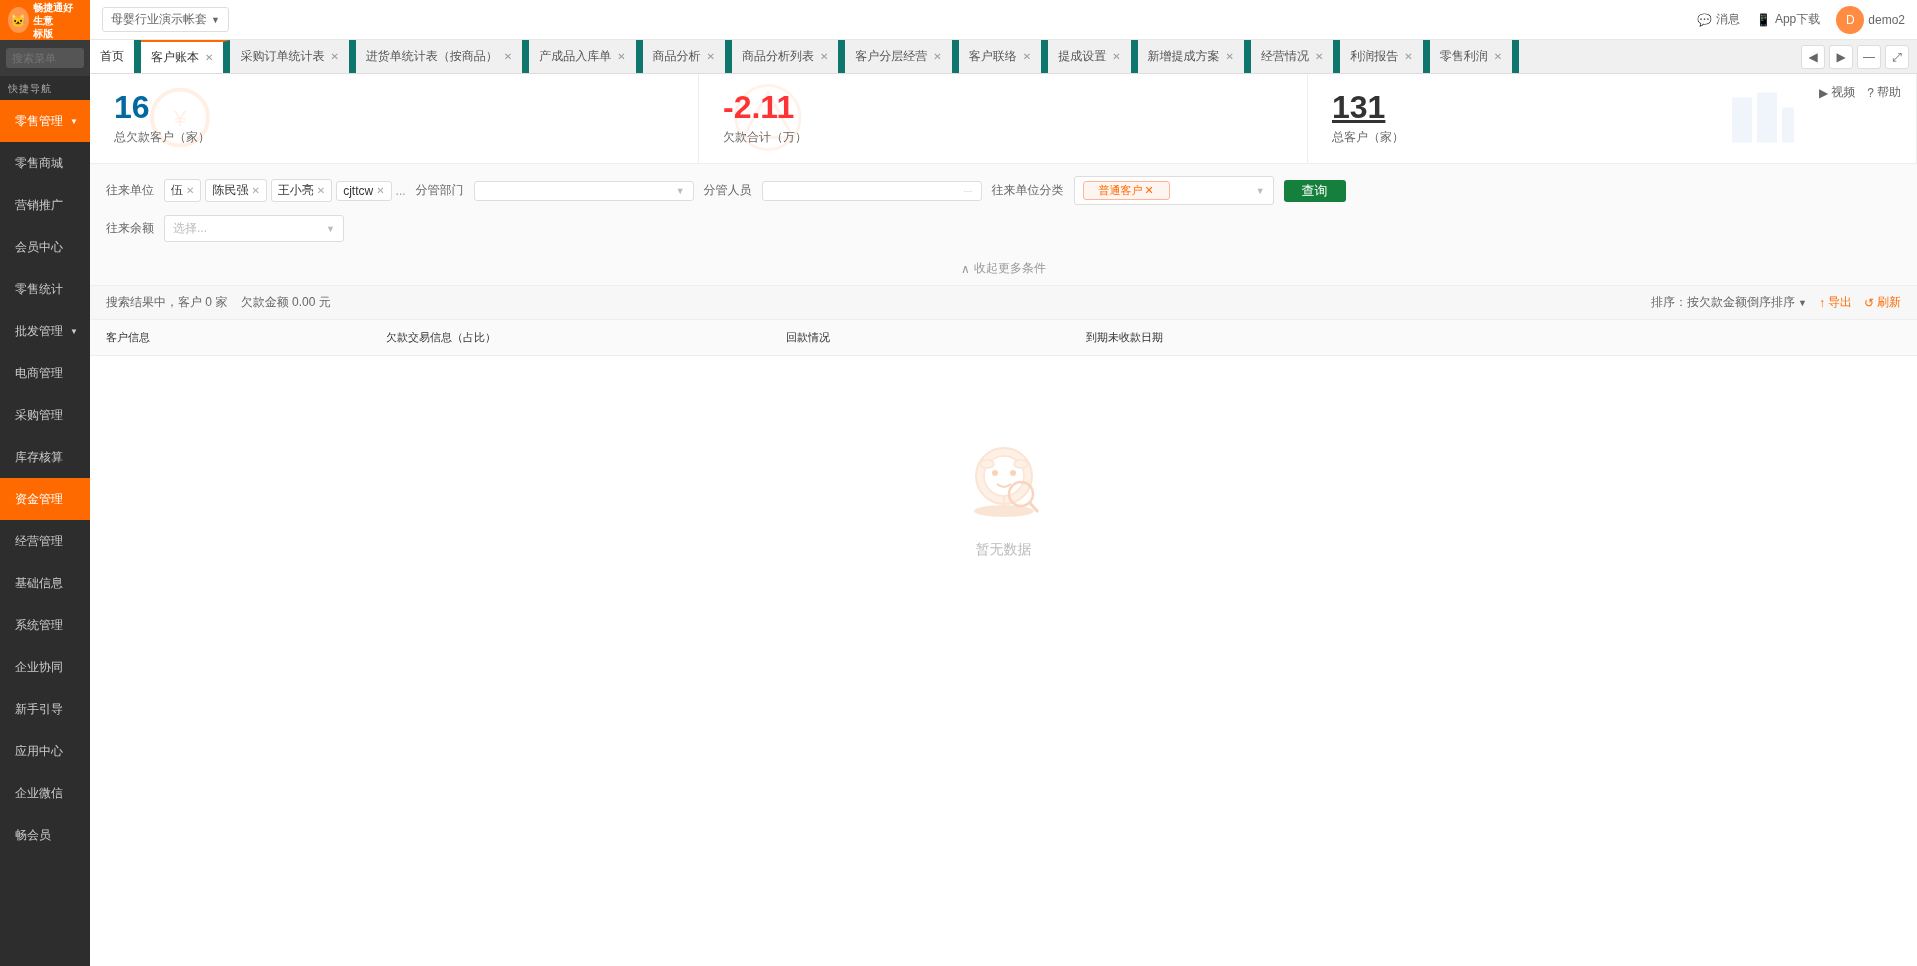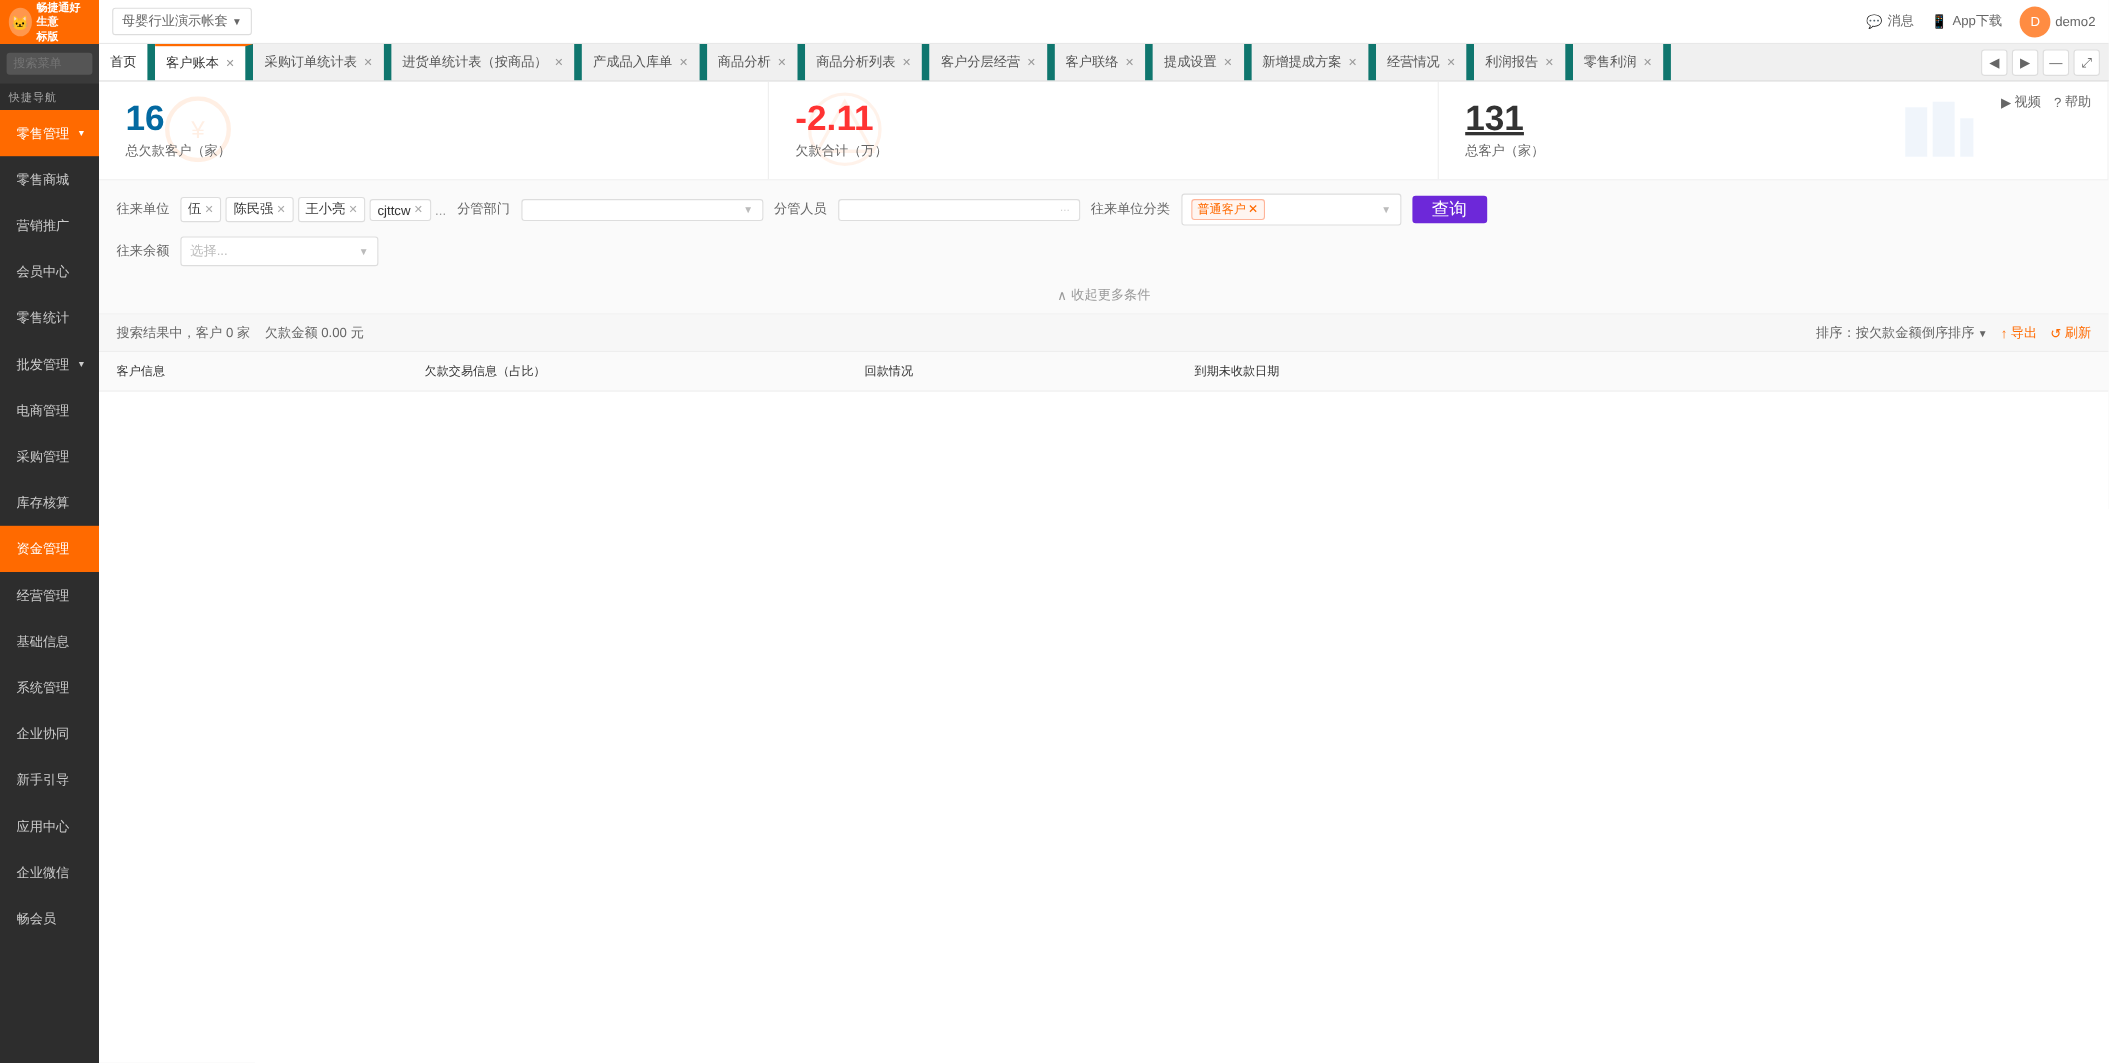--- a/index.html
+++ b/index.html
@@ -328,21 +328,21 @@
       background: #fff;
       min-width: 200px;
     }
     .selected-tag {
       display: flex;
       align-items: center;
       gap: 2px;
       background: #fff5f0;
       border: 1px solid #ffb499;
       border-radius: 3px;
-      padding: 1px 5px;
+      padding: 1px 15px;
       font-size: 11px;
       color: #ff6a00;
     }
     .selected-tag .tag-x {
       cursor: pointer;
       color: #ff6a00;
     }
     .collapse-btn {
       display: flex;
       align-items: center;
@@ -414,26 +414,26 @@
       padding: 80px 0;
       color: #ccc;
     }
     .empty-text {
       font-size: 14px;
       color: #bbb;
     }
 
     
     .query-btn {
-      background: #6d28d9;
+      background: #15803d;
       color: #fff;
       border: none;
       border-radius: 3px;
       padding: 2px 18px;
-      font-size: 16px;
+      font-size: 13px;
       cursor: pointer;
     }
   </style>
 </head>
 <body>
 
 <div class="sidebar">
   <div class="sidebar-logo">
     <div class="sidebar-logo-inner">
       <div class="sidebar-logo-icon">🐱</div>
@@ -743,15 +743,34 @@
   </div>
 
   <div class="table-area">
     <div class="table-header">
       <div class="table-col-header">客户信息</div>
       <div class="table-col-header">欠款交易信息（占比）</div>
       <div class="table-col-header">回款情况</div>
       <div class="table-col-header">到期未收款日期</div>
     </div>
 
+    <div class="empty-state">
+      <div style="margin-bottom:12px;">
+        <svg width="90" height="90" viewBox="0 0 90 90" opacity="0.45">
+          <ellipse cx="45" cy="75" rx="30" ry="6" fill="#f5c4a0"></ellipse>
+          <circle cx="45" cy="40" r="28" fill="#fde0c4" stroke="#f5c4a0" stroke-width="2"></circle>
+          <circle cx="45" cy="40" r="20" fill="#fff" stroke="#f5c4a0" stroke-width="1.5"></circle>
+          <circle cx="36" cy="37" r="3" fill="#f5a066"></circle>
+          <circle cx="54" cy="37" r="3" fill="#f5a066"></circle>
+          <path d="M 38 48 Q 45 54 52 48" fill="none" stroke="#f5a066" stroke-width="2"></path>
+          <ellipse cx="28" cy="28" rx="7" ry="4" fill="#fde0c4" stroke="#f5c4a0" stroke-width="1.5"></ellipse>
+          <ellipse cx="62" cy="28" rx="7" ry="4" fill="#fde0c4" stroke="#f5c4a0" stroke-width="1.5"></ellipse>
+          <line x1="45" y1="60" x2="45" y2="72" stroke="#f5c4a0" stroke-width="2"></line>
+
+          <circle cx="62" cy="58" r="12" fill="none" stroke="#f0a070" stroke-width="2.5"></circle>
+          <line x1="71" y1="67" x2="78" y2="75" stroke="#f0a070" stroke-width="3" stroke-linecap="round"></line>
+        </svg>
+      </div>
+      <div class="empty-text">暂无数据</div>
+    </div>
   </div>
 
 </div>
 
 </body></html>

